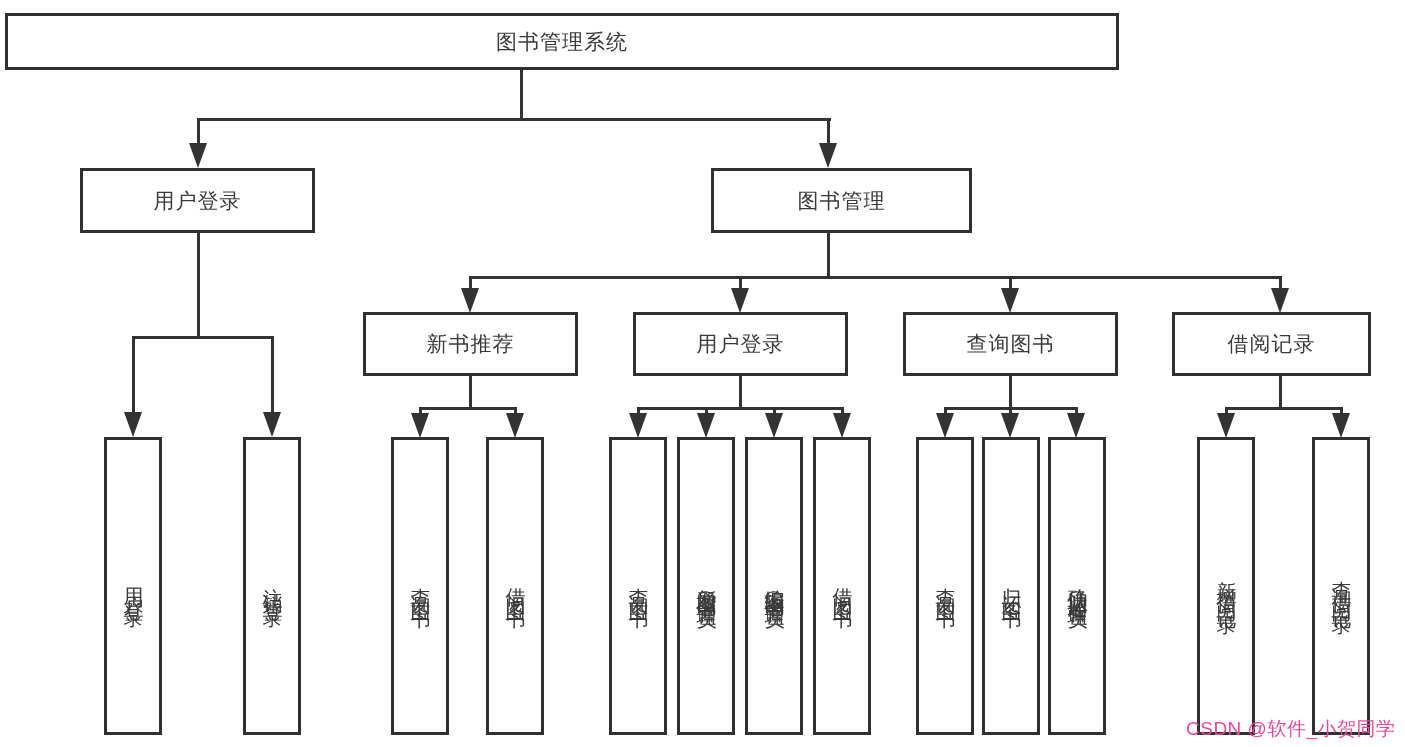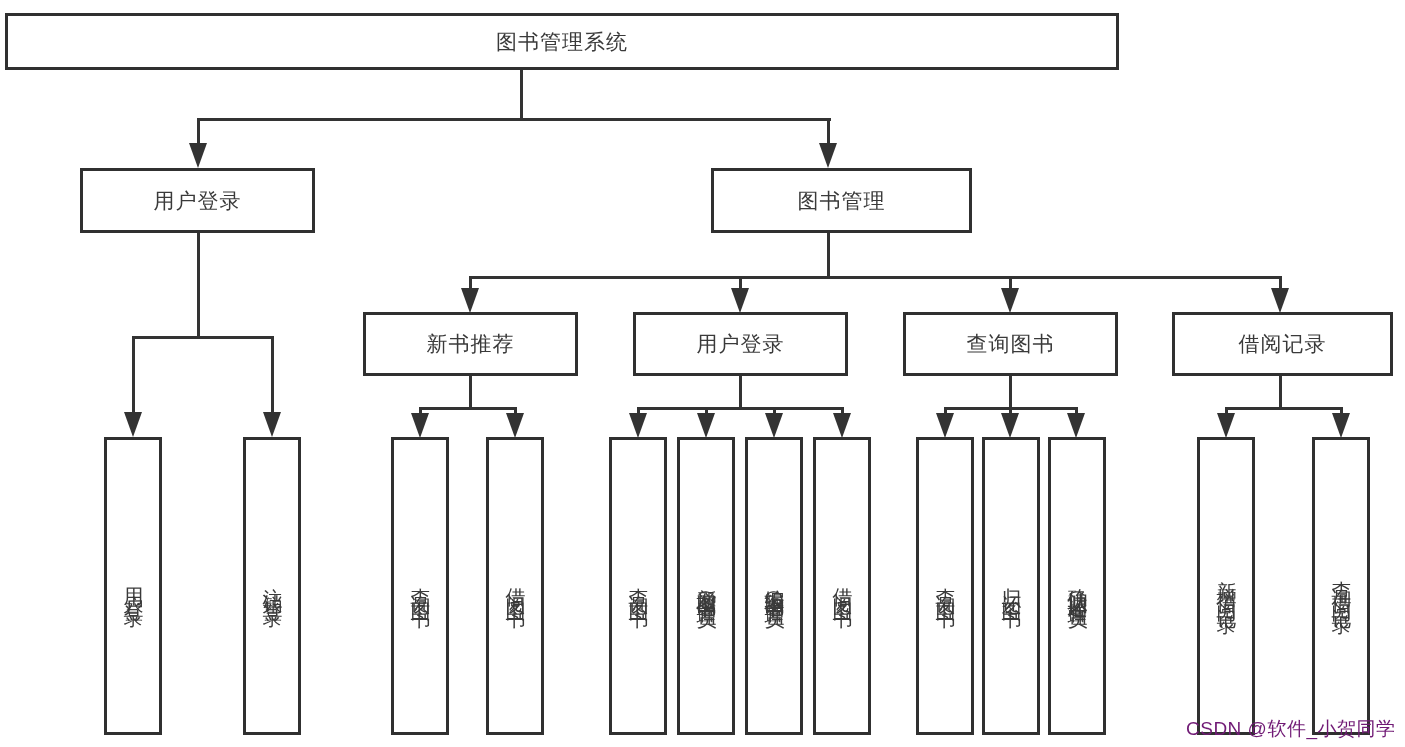--- a/index.html
+++ b/index.html
@@ -21,21 +21,21 @@
   }
   .vbox.tight { letter-spacing:3px; }
   .line { position:absolute; background:#333333; }
   .arrow {
     position:absolute; width:0; height:0;
     border-left:9px solid transparent; border-right:9px solid transparent;
     border-top:25px solid #333333;
   }
   .watermark {
     position:absolute; left:1186px; top:716px;
-    font-size:19px; letter-spacing:0.5px; color:#701a75; z-index:10;
+    font-size:19px; letter-spacing:0.5px; color:#ec4899; z-index:10;
     white-space:nowrap;
   }
 </style>
 </head>
 <body>
 
 <div class="canvas">
 
   <div class="hbox" style="left:5px; top:13px; width:1114px; height:57px;text-align:center;">
     <span>图书管理系统</span>
@@ -50,21 +50,21 @@
 
   <div class="hbox" style="left:363px; top:312px; width:215px; height:64px;">
     <span>新书推荐</span>
   </div>
   <div class="hbox" style="left:633px; top:312px; width:215px; height:64px;">
     <span>用户登录</span>
   </div>
   <div class="hbox" style="left:903px; top:312px; width:215px; height:64px;">
     <span>查询图书</span>
   </div>
-  <div class="hbox" style="left:1172px; top:312px; width:221px; height:64px;">
+  <div class="hbox" style="left:1172px; top:312px; width:199px; height:64px;">
     <span>借阅记录</span>
   </div>
 
   <div class="vbox" style="left:104px;">用户登录</div>
   <div class="vbox" style="left:243px;">注销登录</div>
 
   <div class="vbox" style="left:391px;">查询图书</div>
   <div class="vbox" style="left:486px;">借阅图书</div>
 
   <div class="vbox" style="left:609px;">查询图书</div>

